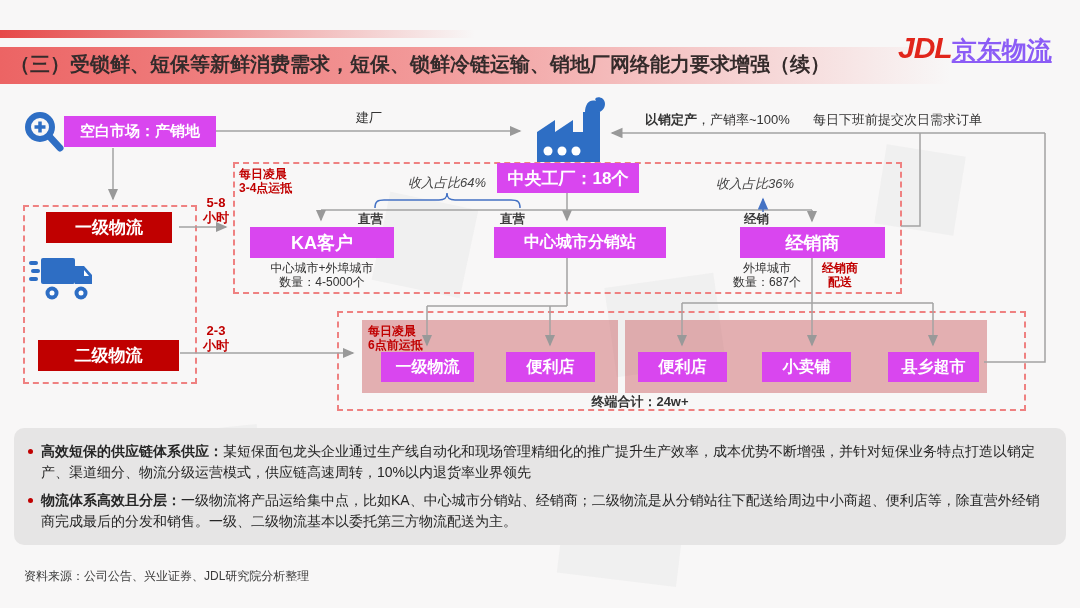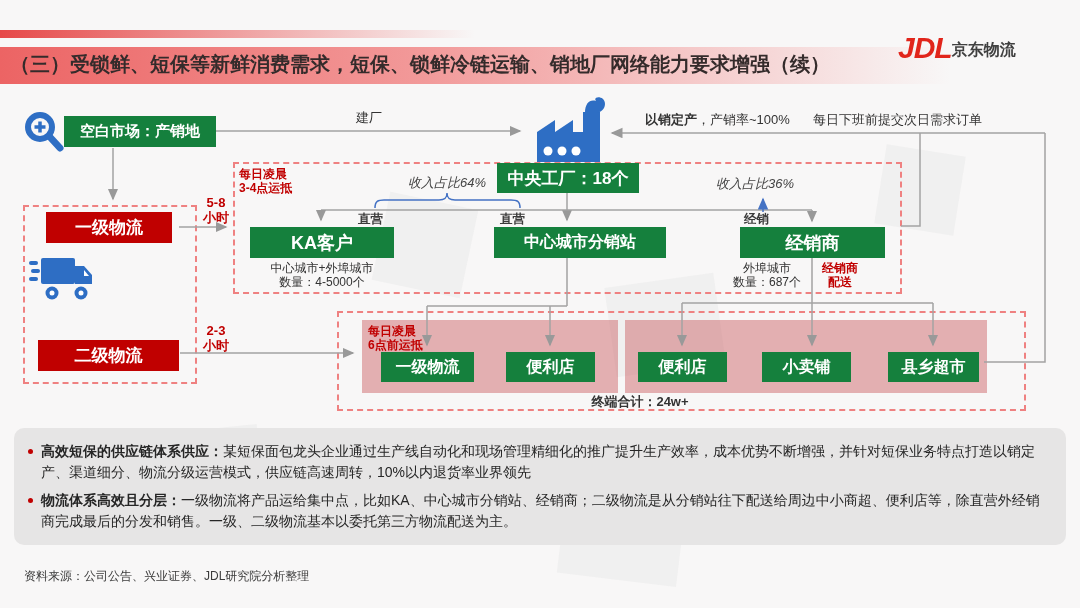--- a/index.html
+++ b/index.html
@@ -5,23 +5,23 @@
   html,body{margin:0;padding:0;}
   body{font-family:"Liberation Sans","DejaVu Sans",sans-serif;background:#e9e9e9;}
   .slide{position:relative;width:1080px;height:608px;background:#f8f7f7;overflow:hidden;}
   .abs{position:absolute;}
   
   .stripe{left:0;top:30px;width:500px;height:8px;background:linear-gradient(90deg,#e64949 0%,rgba(230,73,73,0) 95%);}
   .titlebar{left:0;top:47px;width:950px;height:37px;background:linear-gradient(90deg,#ec6464 0%,#f29a9a 45%,rgba(248,214,214,0) 100%);}
   .title{left:10px;top:51px;font-size:20px;font-weight:bold;color:#342b2b;white-space:nowrap;z-index:5;}
   .logo{left:898px;top:33px;display:flex;align-items:flex-end;z-index:5;}
   .logo .mark{font-size:30px;font-weight:900;font-style:italic;color:#e1251b;letter-spacing:-1px;line-height:30px;}
-  .logo .name{font-size:16px;font-weight:bold;color:#404040;line-height:26px;}
-  
-  .gbox{background:#15803d;color:#fff;font-weight:bold;display:flex;align-items:center;justify-content:center;z-index:4;}
+  .logo .name{font-size:25px;font-weight:bold;color:#8b5cf6;line-height:26px;text-decoration:underline;}
+  
+  .gbox{background:#d946ef;color:#fff;font-weight:bold;display:flex;align-items:center;justify-content:center;z-index:4;}
   .rbox{background:#c00000;color:#fff;font-weight:bold;display:flex;align-items:center;justify-content:center;z-index:4;}
   .dashed{border:2px dashed #ef8181;z-index:1;}
   .pink{background:rgba(197,77,82,0.42);z-index:1;}
   .rednote{color:#c00000;font-weight:bold;font-size:12px;line-height:14px;z-index:4;}
   .note{color:#333;font-size:12px;line-height:14px;text-align:center;z-index:4;}
   .chlabel{color:#3c3c3c;font-size:12.5px;font-weight:bold;z-index:4;}
   .pct{color:#444;font-size:13px;z-index:4;text-align:center;font-style:italic;}
   .toplabel{color:#333;font-size:13px;z-index:4;white-space:nowrap;}
   svg.lines{left:0;top:0;z-index:2;pointer-events:none;}
   svg.deco{left:0;top:0;z-index:0;pointer-events:none;}

